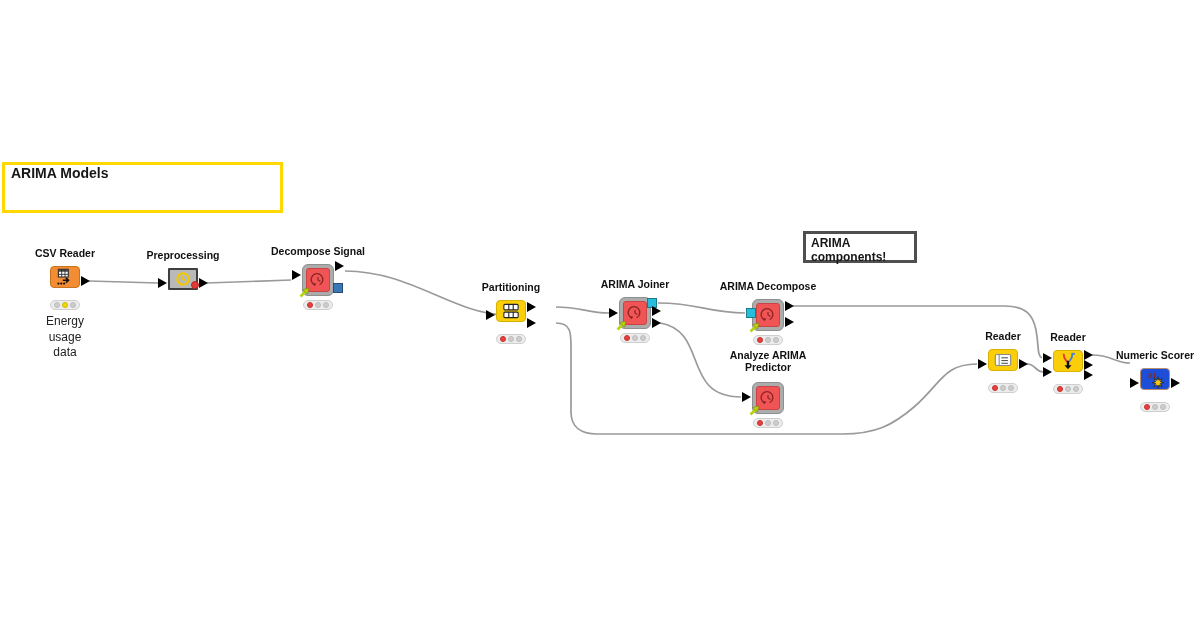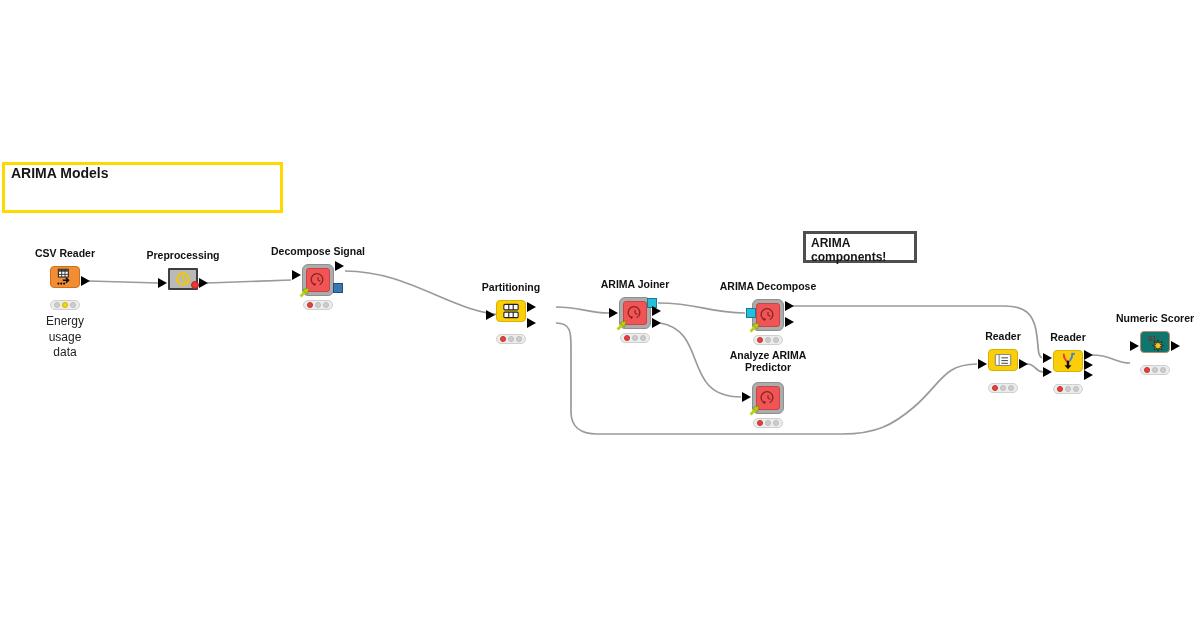--- a/index.html
+++ b/index.html
@@ -297,23 +297,23 @@
     <div class="port tri" style="right:-10px;top:0px;"></div>
     <div class="port tri" style="right:-10px;top:10px;"></div>
     <div class="port tri" style="right:-10px;top:20px;"></div>
     <div class="tl" data-state="red">
         <span class="d d1"></span>
         <span class="d d2"></span>
         <span class="d d3"></span>
       </div>
   </div>
 
-  <div class="node" style="left:1140px;top:331px;border-radius:6px;">
+  <div class="node" style="left:1140px;top:368px;border-radius:6px;">
     <div class="label">Numeric Scorer</div>
-    <div class="body flat" style="background:#0f766e;border-color:#B98E70;">
+    <div class="body flat" style="background:#1d4ed8;border-color:#B98E70;">
       <svg width="24" height="24" viewBox="0 0 20 20">
         <text x="4" y="9" font-size="6.5" font-weight="bold" fill="#7C2D2D" font-family="Liberation Sans, sans-serif">31</text>
         <polygon points="12.5,8.2 13.3,11.0 15.9,9.6 14.5,12.2 17.3,13 14.5,13.8 15.9,16.4 13.3,15.0 12.5,17.8 11.7,15.0 9.1,16.4 10.5,13.8 7.7,13 10.5,12.2 9.1,9.6 11.7,11.0" fill="#F2C71B" stroke="#222" stroke-width="0.7"></polygon>
       </svg>
     </div>
     <div class="port tri" style="left:-10px;top:10px;"></div>
     <div class="port tri" style="right:-10px;top:10px;"></div>
     <div class="tl" data-state="red">
         <span class="d d1"></span>
         <span class="d d2"></span>

